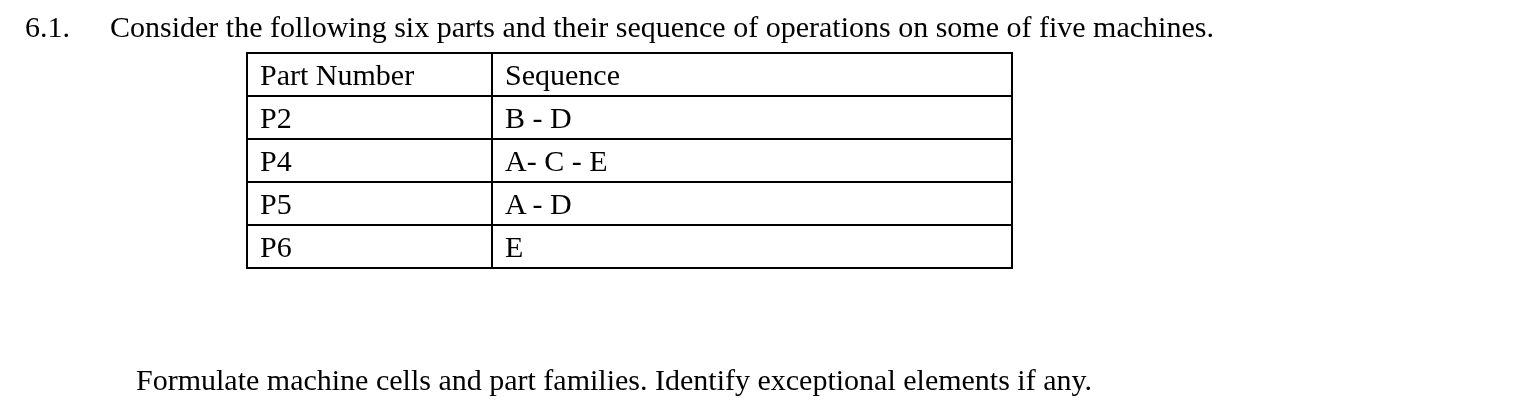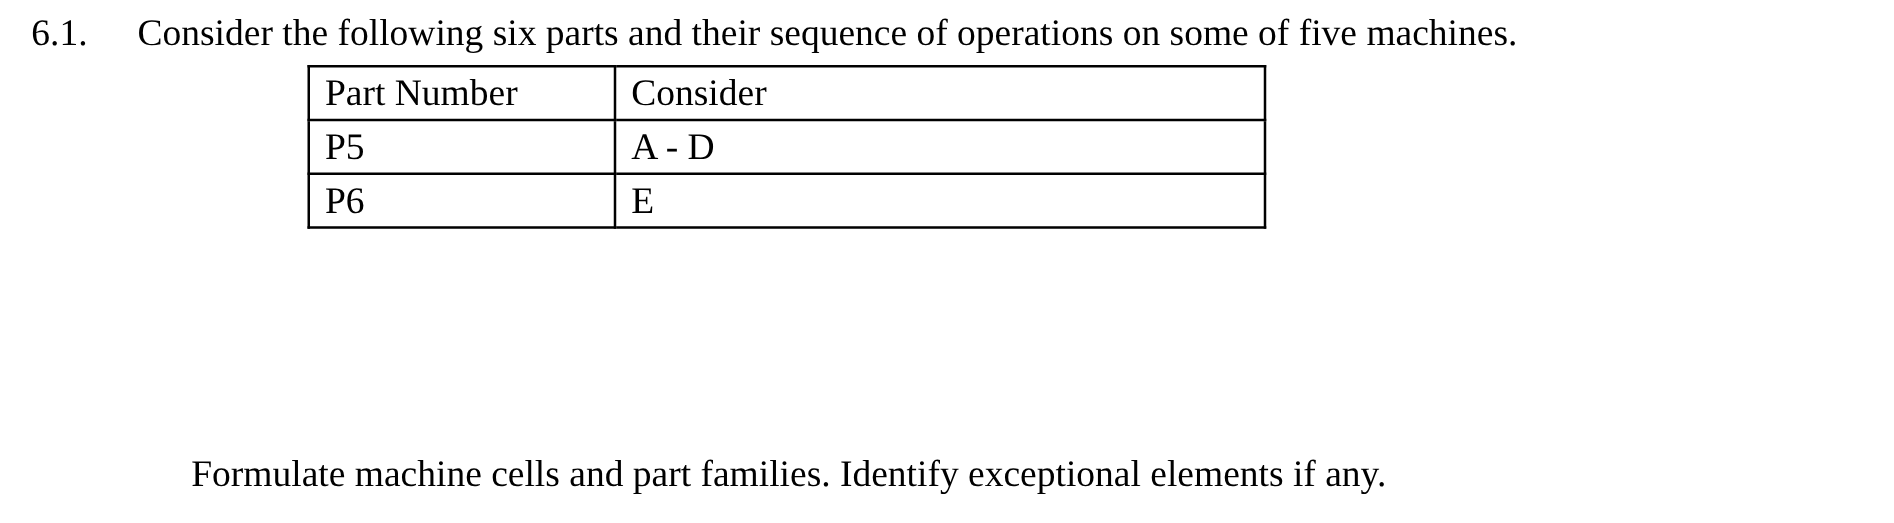--- a/index.html
+++ b/index.html
@@ -63,21 +63,21 @@
     box-sizing: border-box;
     white-space: nowrap;
     color: #000000;
   }
   table.parts-table col.col-part { width: 245px; }
   table.parts-table col.col-seq  { width: 520px; }
 
   
   .instruction {
     position: absolute;
-    left: 153px;
+    left: 136px;
     top: 361px;
     font-size: 30px;
     line-height: 38px;
     white-space: nowrap;
     text-align: center;
   }
 </style>
 </head>
 <body>
 
@@ -88,24 +88,32 @@
 
 <div class="parts-table-wrap">
   <table class="parts-table">
     <colgroup>
       <col class="col-part">
       <col class="col-seq">
     </colgroup>
     <thead>
       <tr>
         <th>Part Number</th>
-        <th>Consider</th>
+        <th>Sequence</th>
       </tr>
     </thead>
     <tbody>
+      <tr>
+        <td>P2</td>
+        <td>B - D</td>
+      </tr>
+      <tr>
+        <td>P4</td>
+        <td>A- C - E</td>
+      </tr>
       <tr>
         <td>P5</td>
         <td>A - D</td>
       </tr>
       <tr>
         <td>P6</td>
         <td>E</td>
       </tr>
     </tbody>
   </table>

